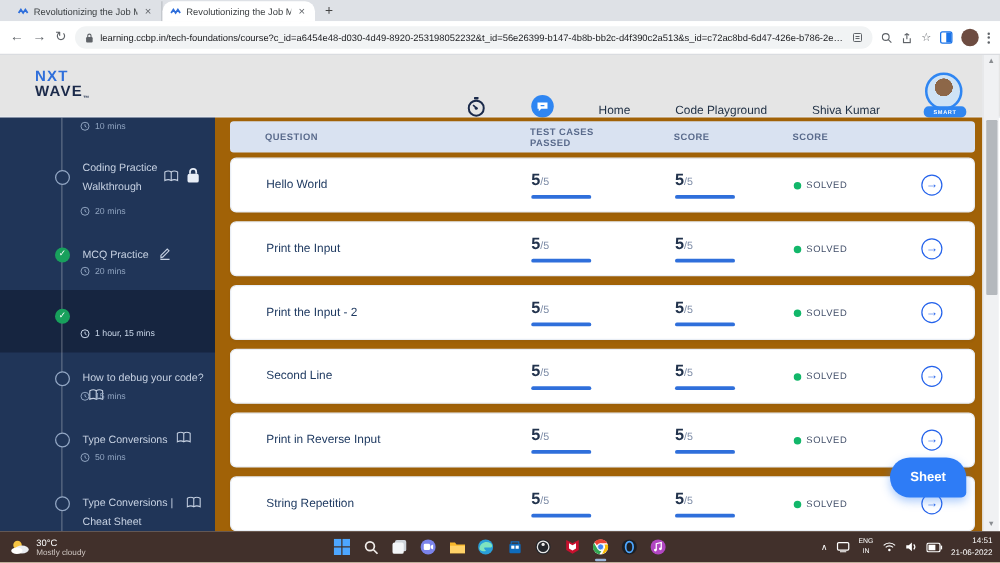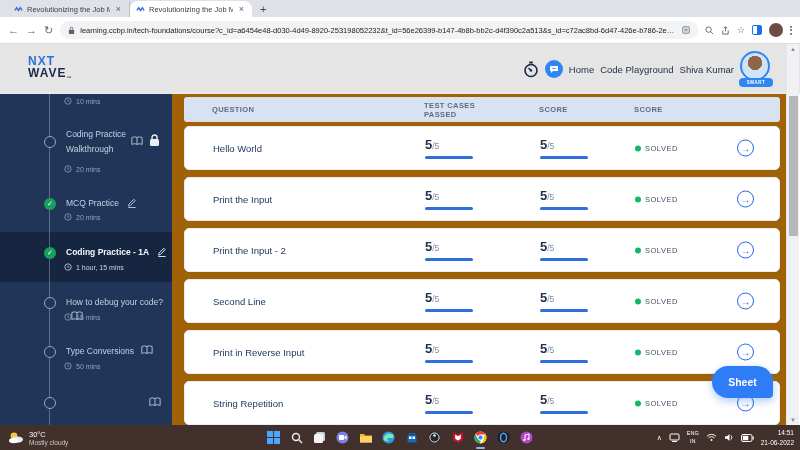--- a/index.html
+++ b/index.html
@@ -26,21 +26,21 @@
   .profile-dot { width:14px; height:14px; border-radius:50%; background:#6d4c41; }
   .kebab { display:flex; flex-direction:column; gap:1.5px; }
   .kebab i { width:2px; height:2px; border-radius:50%; background:#5f6368; }
 
   
   .appheader { position:absolute; left:0; top:44px; width:800px; height:50px; background:#e5e5e5; border-bottom:1px solid #e8ecf1; }
   .logo { position:absolute; left:28px; top:11px; line-height:1; }
   .logo .l1 { font-size:12px; font-weight:bold; color:#2f6fdb; letter-spacing:1px; }
   .logo .l2 { font-size:12px; font-weight:bold; color:#1b2a4a; letter-spacing:1px; }
   .logo .tm { font-size:5px; color:#1b2a4a; vertical-align:sub; }
-  .hdr-right { position:absolute; right:28px; top:0; height:50px; display:flex; align-items:center; gap:6px; }
+  .hdr-right { position:absolute; right:28px; top:0; height:50px; display:flex; align-items:flex-end; gap:36px; }
   .hdr-link { font-size:9.5px; color:#223246; }
   .chat-badge { width:18px; height:18px; border-radius:50%; background:#2f86f2; display:flex; align-items:center; justify-content:center; }
   .avatar-wrap { position:relative; width:32px; height:36px; }
   .avatar { width:30px; height:30px; border-radius:50%; border:2px solid #2f86f2; background:radial-gradient(circle at 50% 38%, #8d6748 0 34%, #cfe3f5 35% 100%); }
   .avatar-ribbon { position:absolute; left:-1px; bottom:0; width:34px; height:9px; background:#2f86f2; border-radius:4px; color:#fff; font-size:4.5px; font-weight:bold; text-align:center; line-height:9px; letter-spacing:.5px; }
 
   
   .sidebar { position:absolute; left:0; top:94px; width:172px; height:331px; background:#203558; overflow:hidden; }
   .timeline { position:absolute; left:49px; top:0; width:1px; height:100%; background:rgba(255,255,255,.28); }
   .sb-active-bg { position:absolute; left:0; top:138px; width:172px; height:50px; background:#162540; }
@@ -212,26 +212,20 @@
     </div>
     <div class="sb-dur" style="top:119px">
       <svg width="8" height="8" viewBox="0 0 10 10">
           <circle cx="5" cy="5" r="4" fill="none" stroke="#8fa3bf"></circle>
           <path d="M5 3 v2 l1.5 1" stroke="#8fa3bf" fill="none"></path>
         </svg>
       <span>20 mins</span>
     </div>
 
     <div class="node done" style="top:153px">✓</div>
-    <div class="sb-title active" style="top:151px"><span>Coding Practice - 1A</span>
-      <svg class="pencil" style="display:inline-block; vertical-align:-2px; margin-left:5px" viewBox="0 0 12 12">
-          <path d="M3 8 L8.5 2.5 L10 4 L4.5 9.5 L3 10 Z" fill="none" stroke="#f4f8fd"></path>
-          <path d="M2.5 11.5 h8" stroke="#f4f8fd"></path>
-        </svg>
-    </div>
     <div class="sb-dur" style="top:169px; color:#c9d6e8">
       <svg width="8" height="8" viewBox="0 0 10 10">
           <circle cx="5" cy="5" r="4" fill="none" stroke="#c9d6e8"></circle>
           <path d="M5 3 v2 l1.5 1" stroke="#c9d6e8" fill="none"></path>
         </svg>
       <span>1 hour, 15 mins</span>
     </div>
 
     <div class="node open" style="top:203px"></div>
     <div class="sb-title" style="top:201px"><span>How to debug your code?</span>
@@ -257,20 +251,21 @@
     </div>
     <div class="sb-dur" style="top:268px">
       <svg width="8" height="8" viewBox="0 0 10 10">
           <circle cx="5" cy="5" r="4" fill="none" stroke="#8fa3bf"></circle>
           <path d="M5 3 v2 l1.5 1" stroke="#8fa3bf" fill="none"></path>
         </svg>
       <span>50 mins</span>
     </div>
 
     <div class="node open" style="top:303px"></div>
+    <div class="sb-title" style="top:301px; width:80px">Type Conversions | Cheat Sheet</div>
     <svg class="sb-icn" style="left:149px; top:303px" width="12" height="10" viewBox="0 0 14 11">
         <path d="M1 1.5 C3 .5 5.5 .5 7 1.5 C8.5 .5 11 .5 13 1.5 V9.5 C11 8.5 8.5 8.5 7 9.5 C5.5 8.5 3 8.5 1 9.5 Z" fill="none" stroke="#c6d1e2"></path>
         <path d="M7 1.5 V9.5" stroke="#c6d1e2"></path>
       </svg>
   </div>
 
   <div class="main">
     <div class="thead">
       <span class="th" style="left:28px">QUESTION</span>
       <span class="th" style="left:240px; width:58px">TEST CASES PASSED</span>

